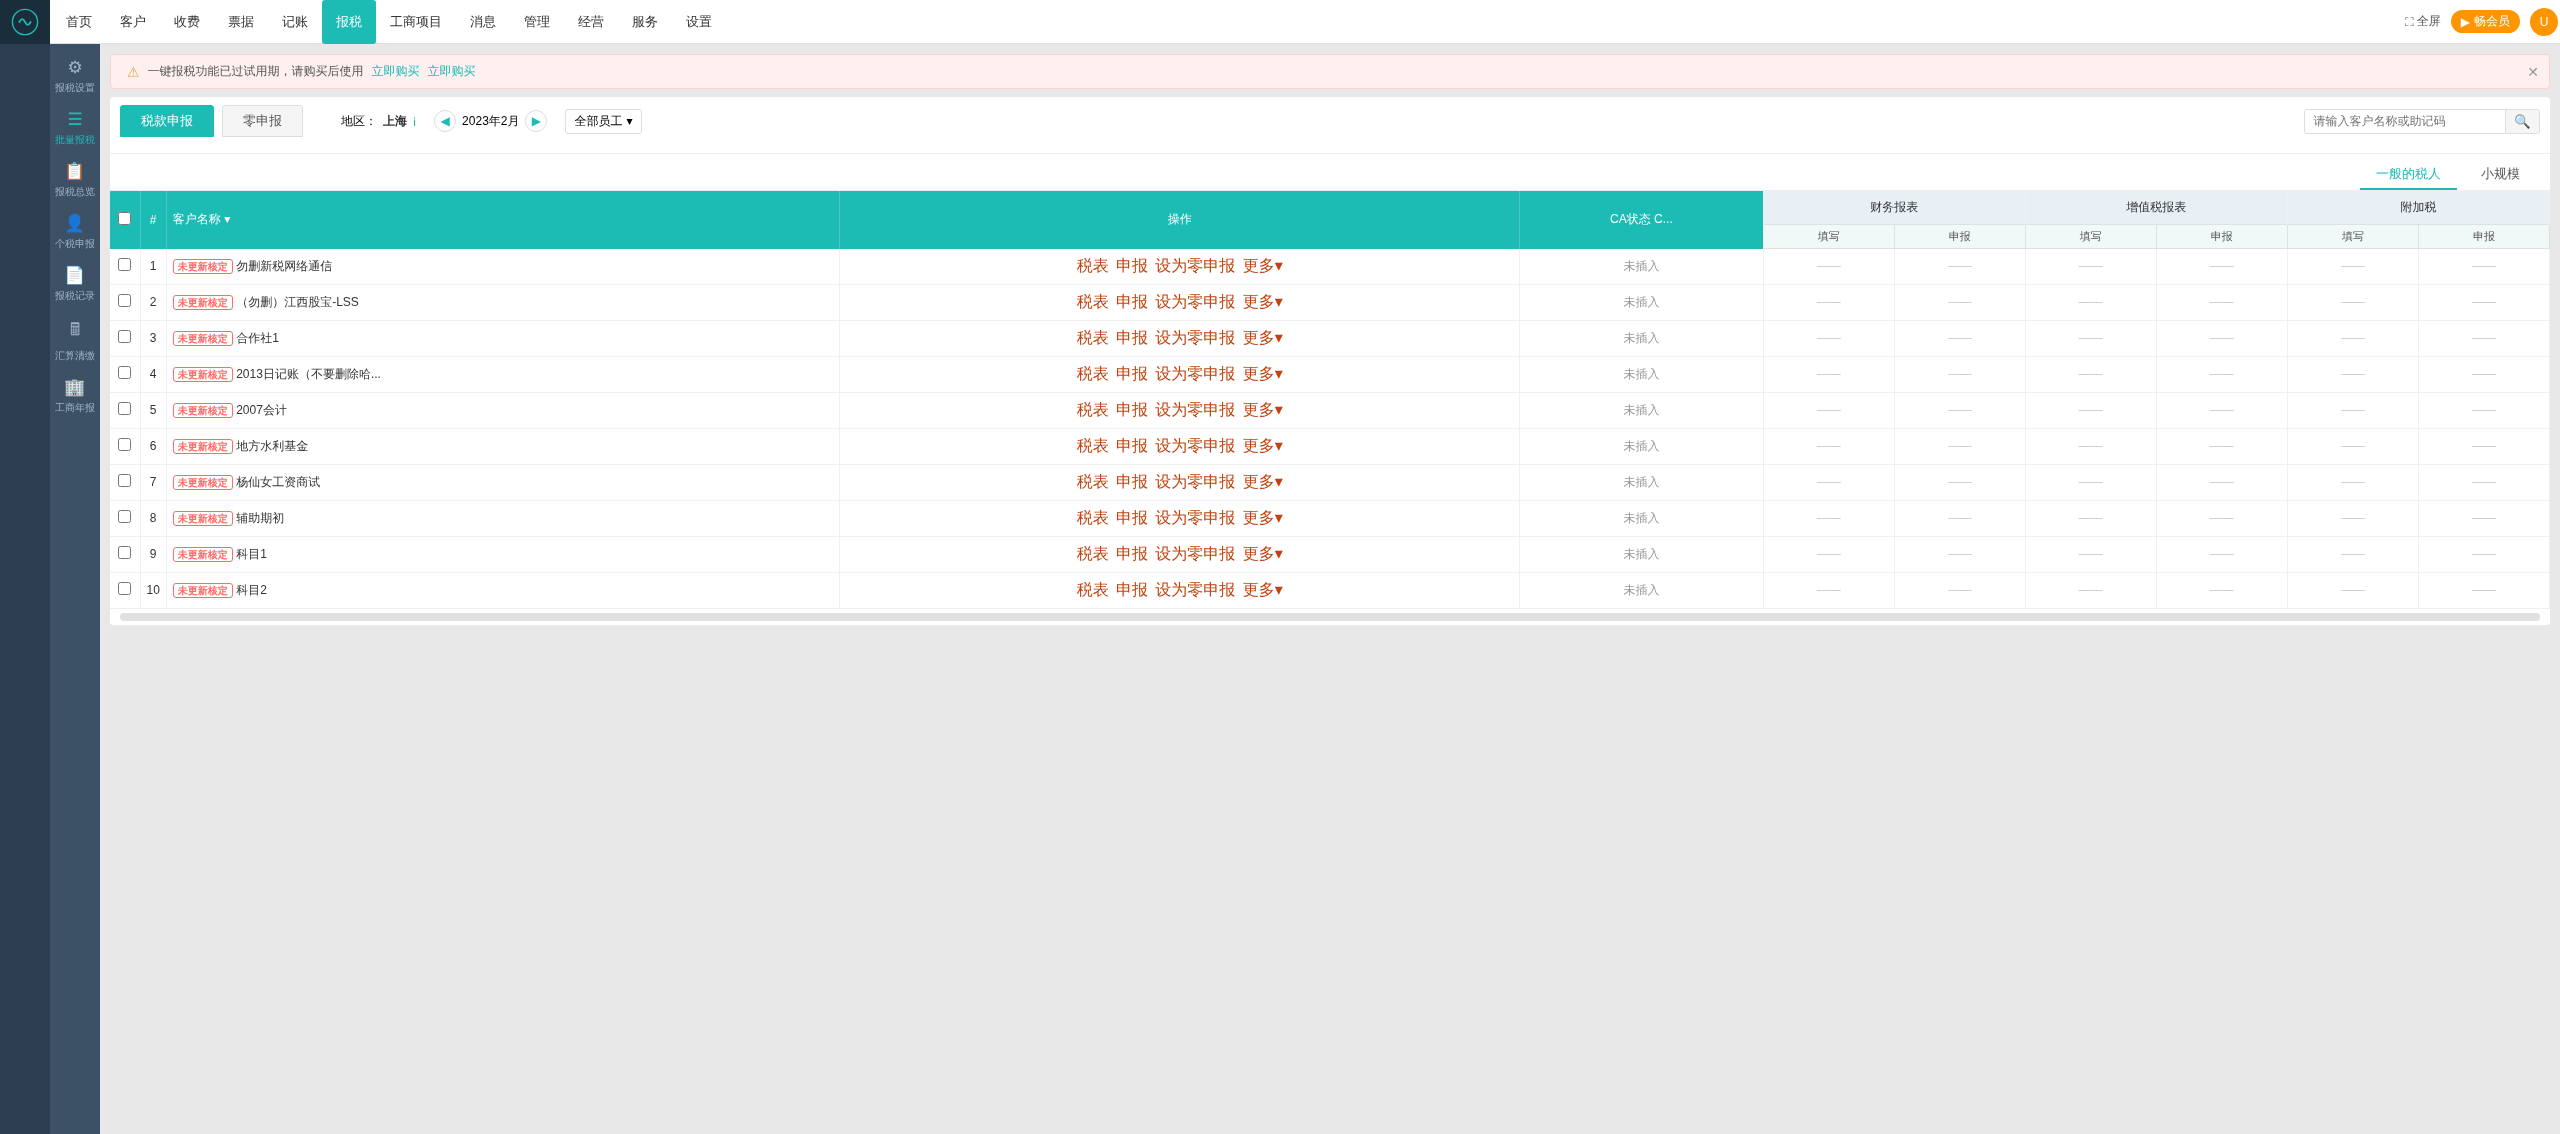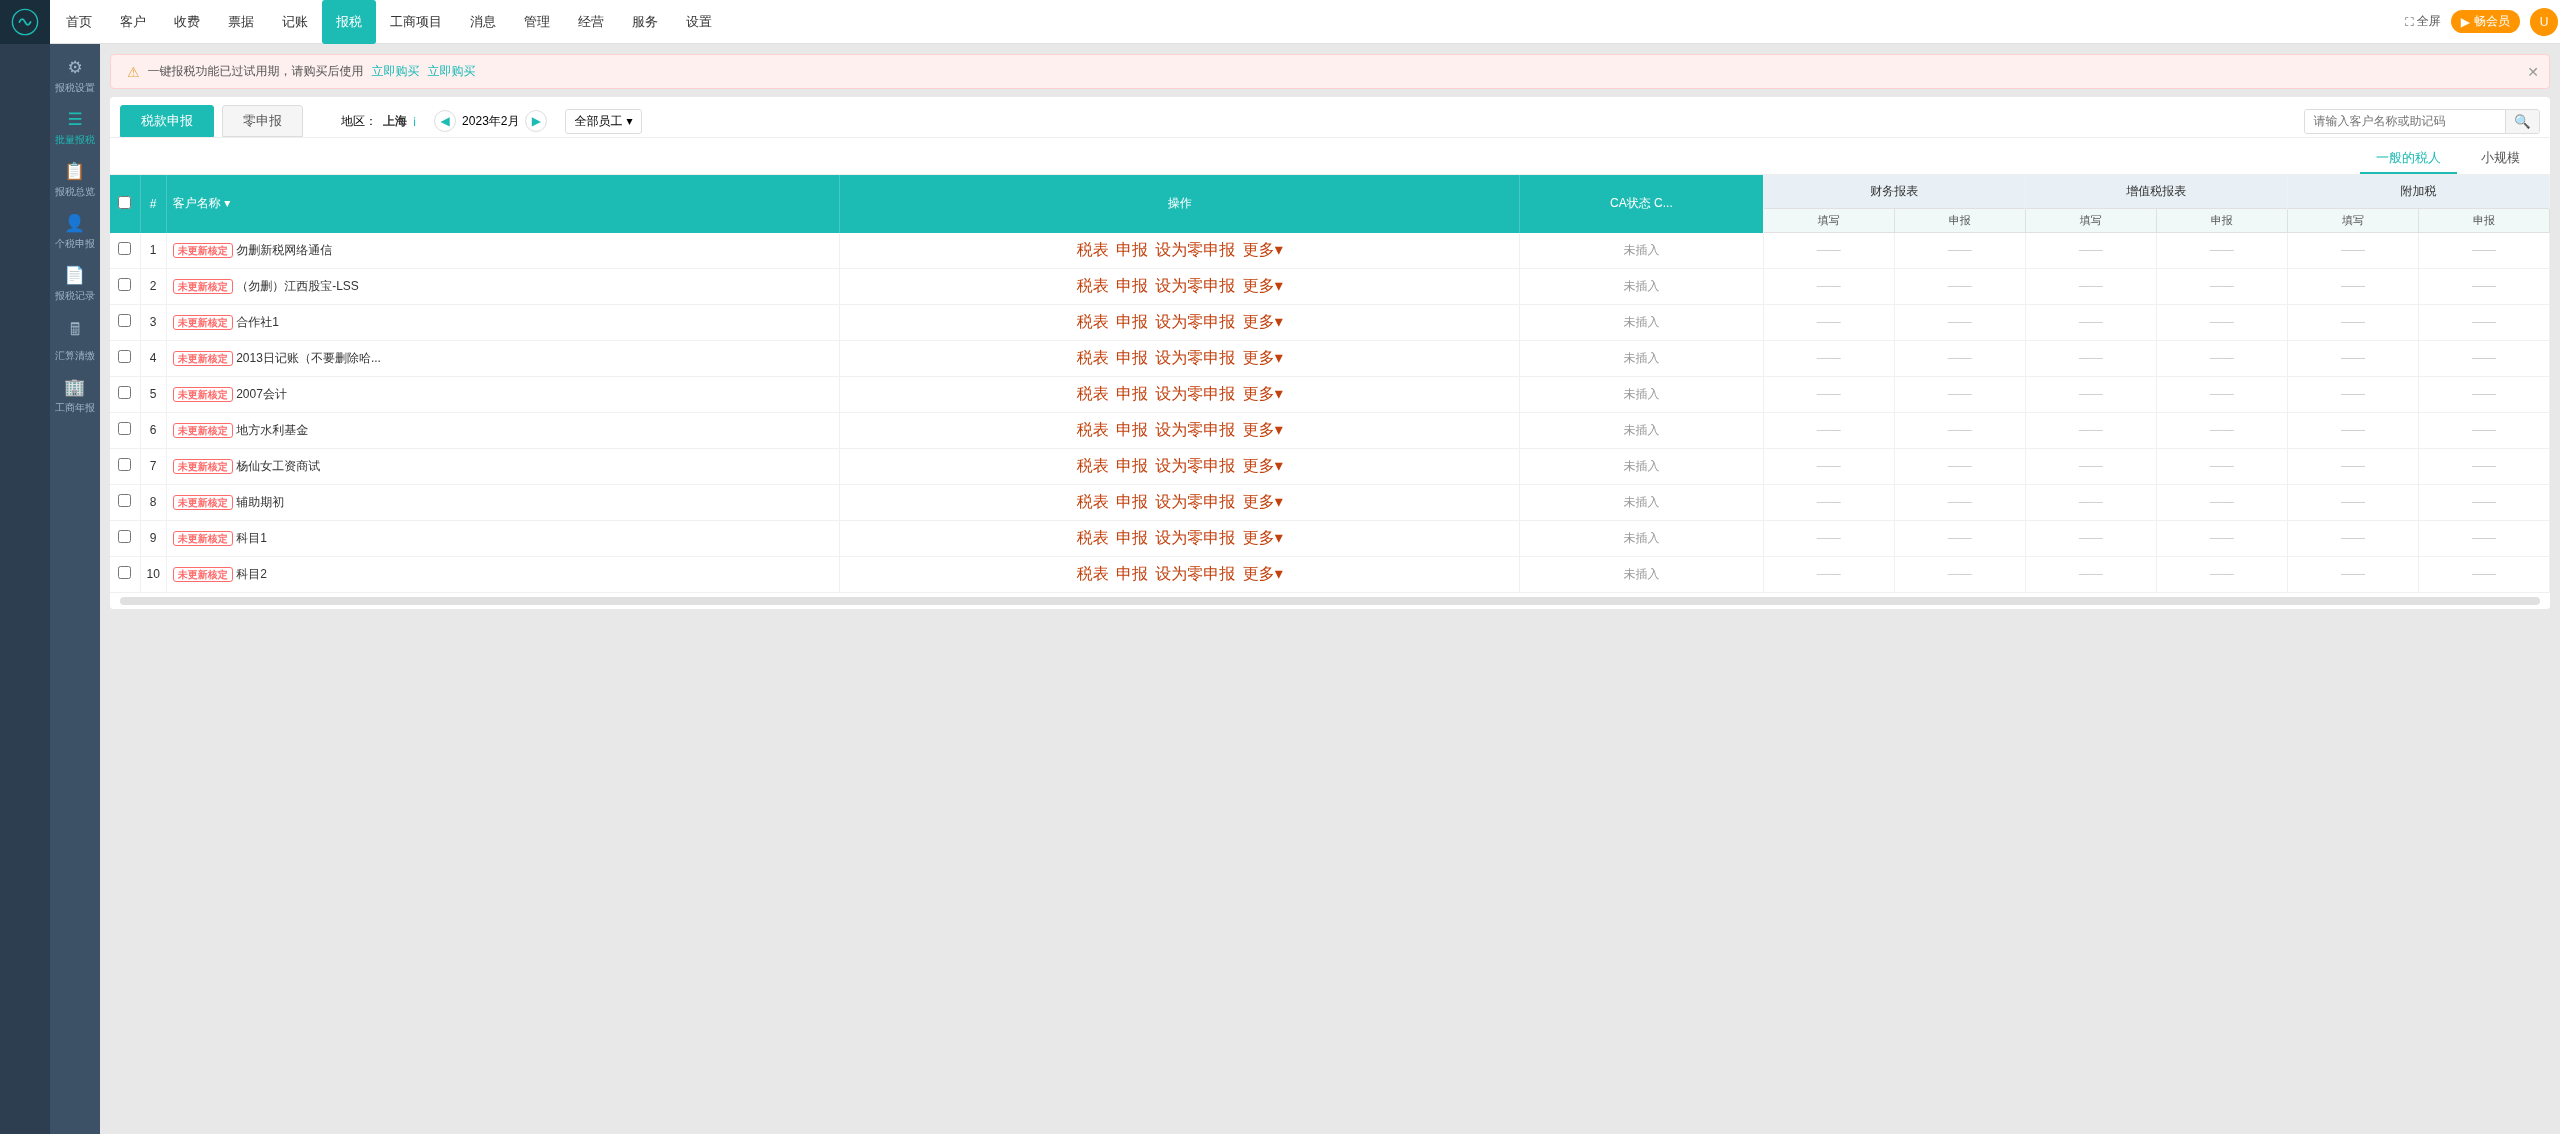--- a/index.html
+++ b/index.html
@@ -394,21 +394,21 @@
       <div class="banner">
         <span class="banner-warn">⚠</span>
         <span>一键报税功能已过试用期，请购买后使用</span>
         <a class="banner-link">立即购买</a>
         <a class="banner-link">立即购买</a>
         <span class="banner-close">✕</span>
       </div>
 
       <div style="background:#fff; border-radius:4px; overflow:hidden;">
 
-        <div style="display:flex; align-items:center; padding: 8px 10px 0; gap:8px; border-bottom:1px solid #eee;">
+        <div style="display:flex; align-items:center; padding: 8px 10px 16px; gap:8px; border-bottom:1px solid #eee;">
           <div class="tab-btn active">税款申报</div>
           <div class="tab-btn">零申报</div>
           <div style="margin-left:30px; display:flex; align-items:center; gap:6px;">
             <span>地区：</span>
             <span style="font-weight:bold; color:#333;">上海</span>
             <span class="info-icon">ℹ</span>
           </div>
           <div class="date-nav">
             <button class="date-nav-btn">◀</button>
             <span>2023年2月</span>

